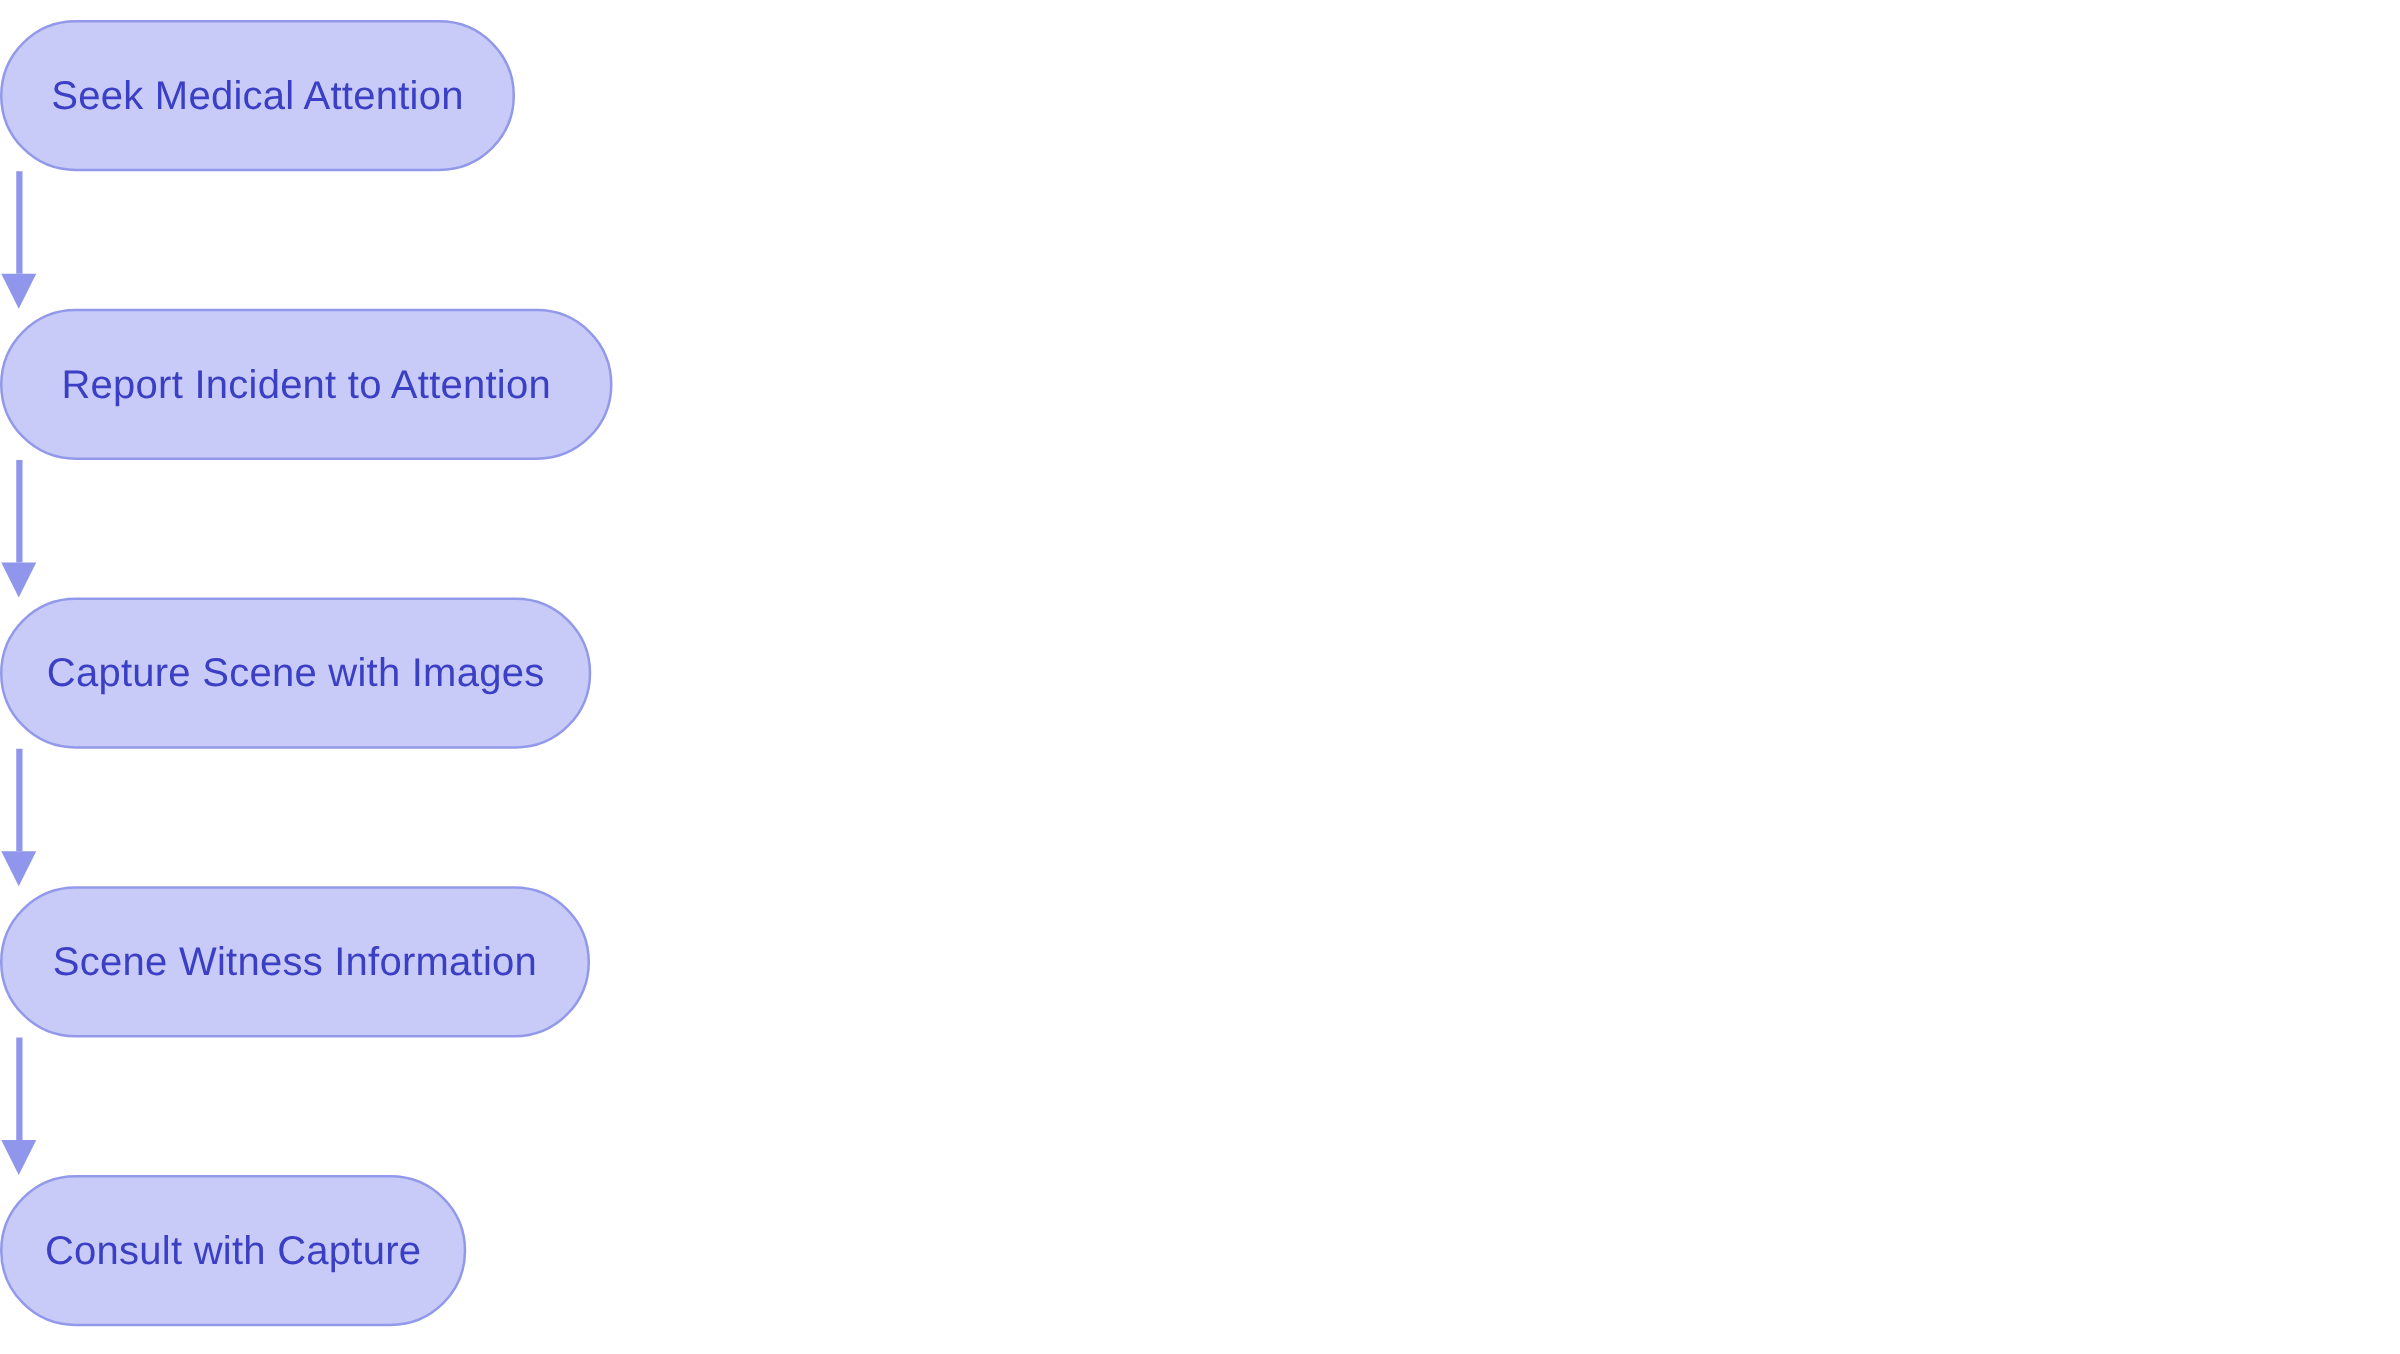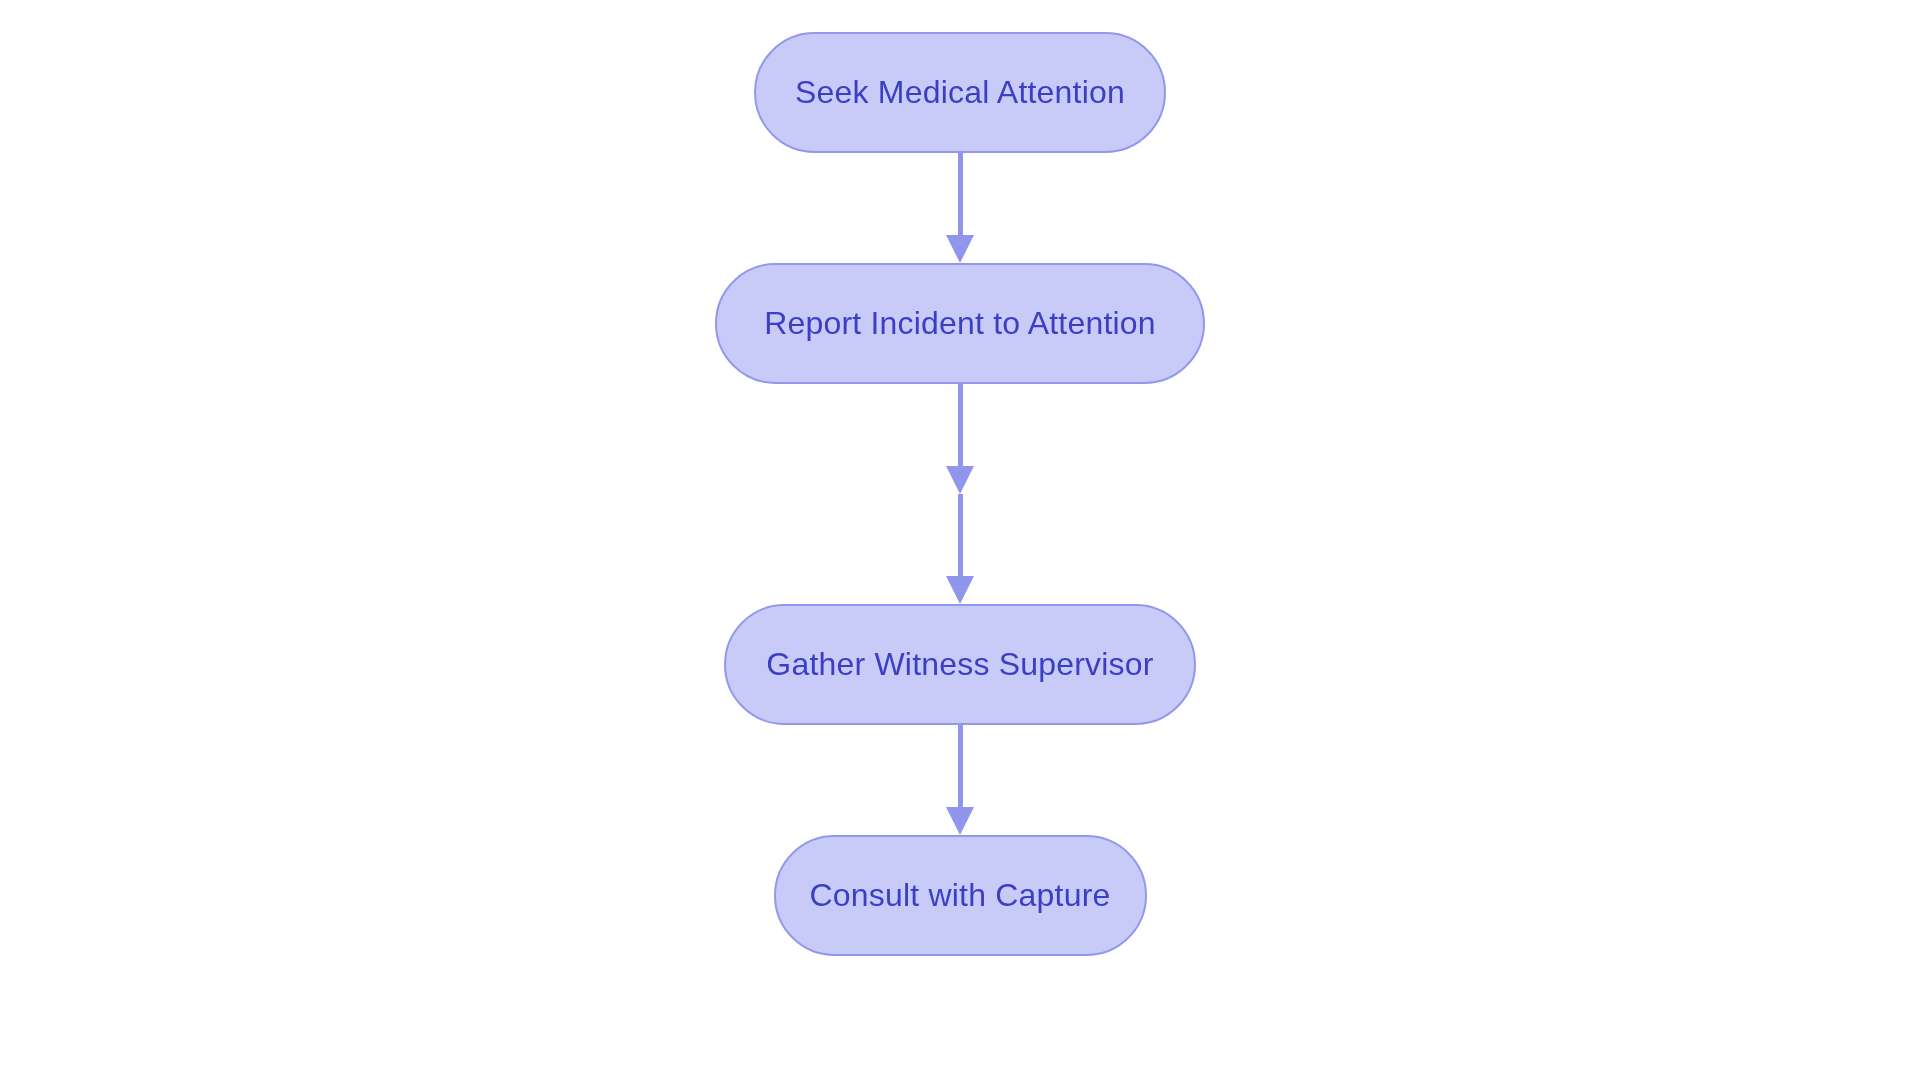--- a/index.html
+++ b/index.html
@@ -13,22 +13,21 @@
   html, body { background: var(--background); }
   body { font-family: "Liberation Sans", "DejaVu Sans", sans-serif; }
 
   .canvas {
     position: relative;
     width: 1920px;
     height: 1083px;
     background: var(--background);
     display: flex;
     flex-direction: column;
-    align-items: center;
-    padding-top: 32px;
+    padding-top: 16px;
     overflow: hidden;
   }
 
   .node {
     height: 121px;
     border-radius: 61px;
     background: var(--node-fill);
     border: 2px solid var(--node-border);
     display: flex;
     align-items: center;
@@ -84,28 +83,31 @@
 
   <div class="node n2">
     <span>Report Incident to Attention</span>
   </div>
 
   <div class="arrow">
     <div class="arrow-line"></div>
     <div class="arrow-head"></div>
   </div>
 
+  <div class="node n3">
+    <span>Capture Scene with Images</span>
+  </div>
 
   <div class="arrow">
     <div class="arrow-line"></div>
     <div class="arrow-head"></div>
   </div>
 
   <div class="node n4">
-    <span>Gather Witness Supervisor</span>
+    <span>Scene Witness Information</span>
   </div>
 
   <div class="arrow">
     <div class="arrow-line"></div>
     <div class="arrow-head"></div>
   </div>
 
   <div class="node n5">
     <span>Consult with Capture</span>
   </div>

